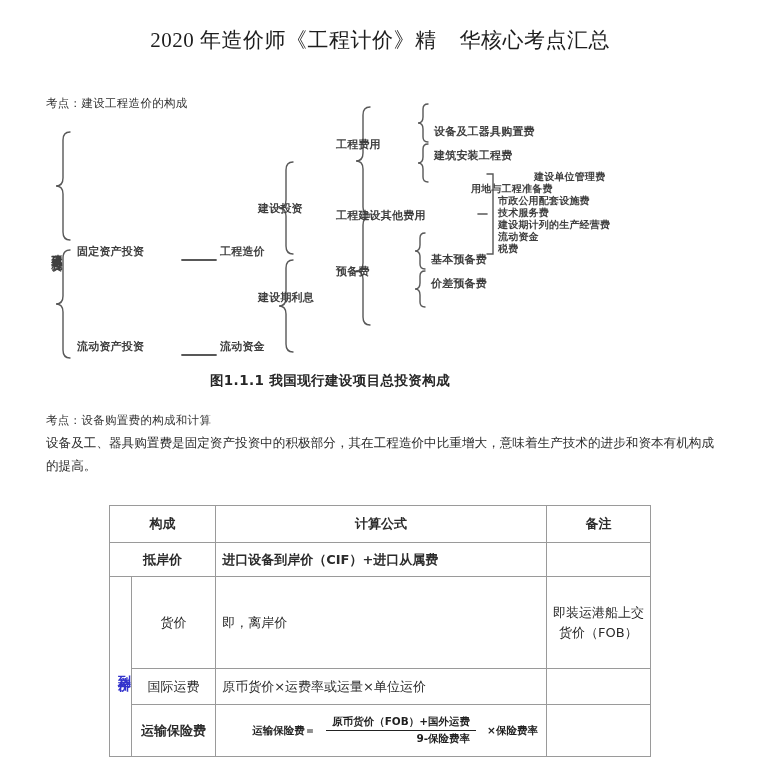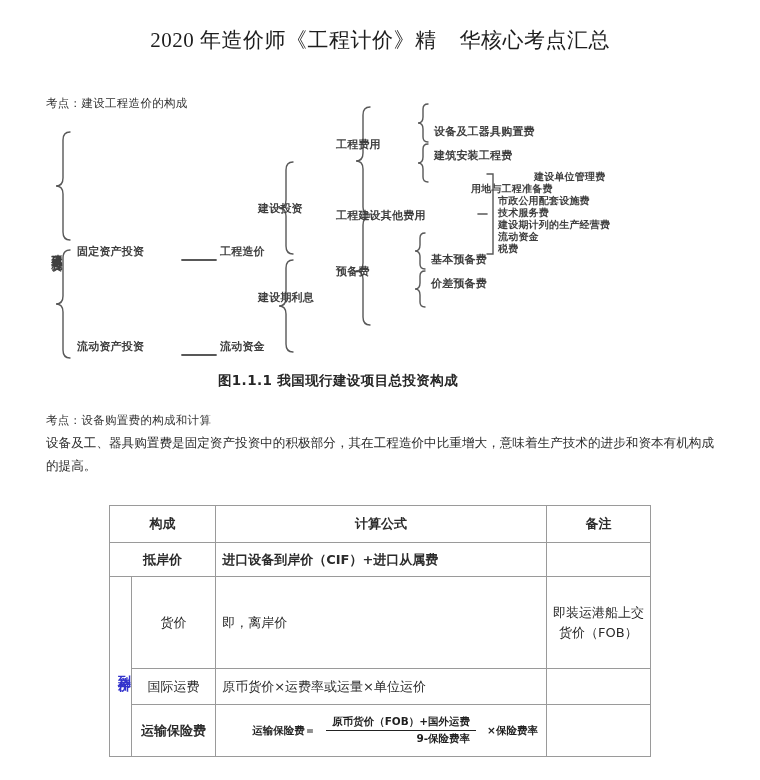--- a/index.html
+++ b/index.html
@@ -57,21 +57,21 @@
   .dnode.vert{
     writing-mode:vertical-rl;
     font-size:11px;
     line-height:13px;
     letter-spacing:1px;
   }
   
   .dsvg{position:absolute;left:0;top:0;width:680px;height:255px;overflow:visible;}
 
   .figcap{
-    position:absolute;left:8px;top:372px;width:660px;text-align:center;
+    position:absolute;left:0;top:372px;width:660px;text-align:center;
     font-size:13.5px;font-weight:bold;color:#262626;
     font-family:"DejaVu Sans","Liberation Sans",sans-serif;
     letter-spacing:.4px;
   }
 
   
   .tbl-cap{
     position:absolute;left:0;top:483px;width:760px;text-align:center;
     font-size:12px;color:#333;letter-spacing:.5px;
   }

